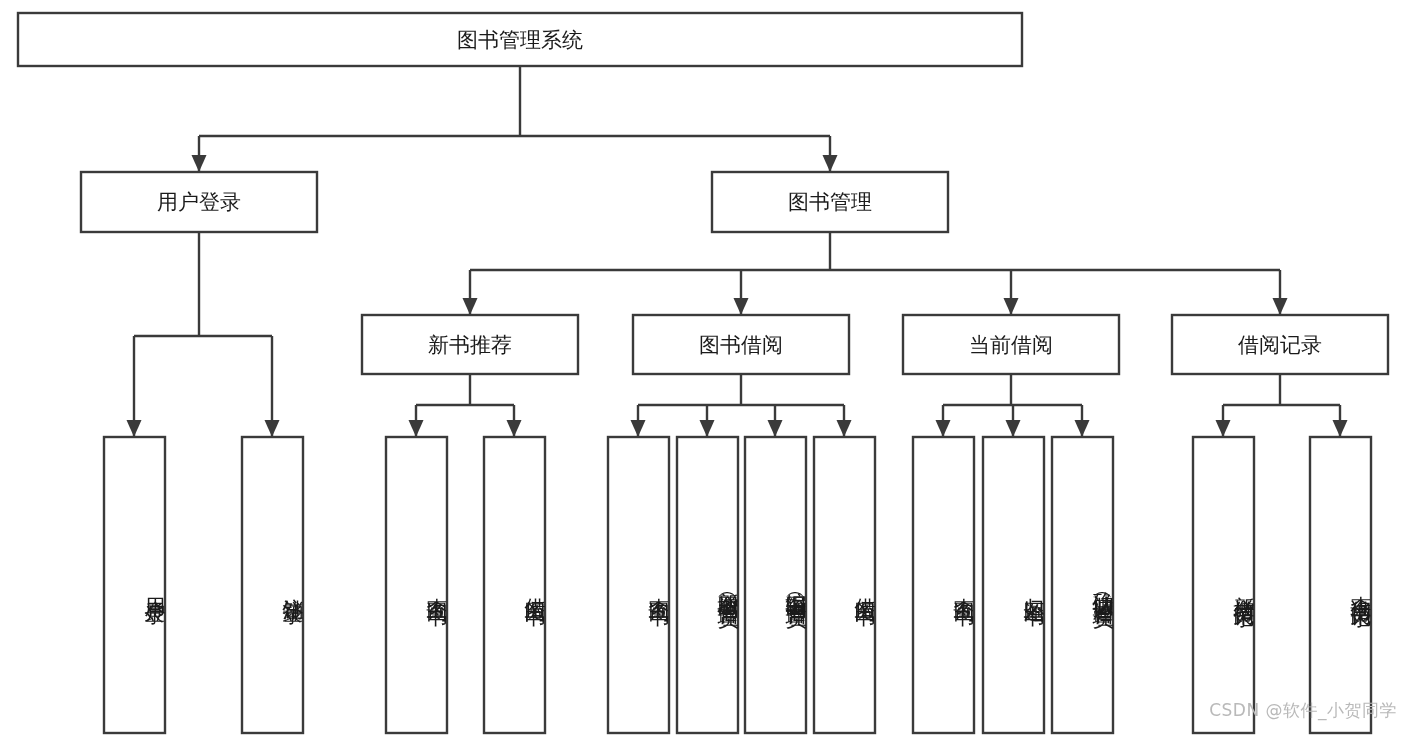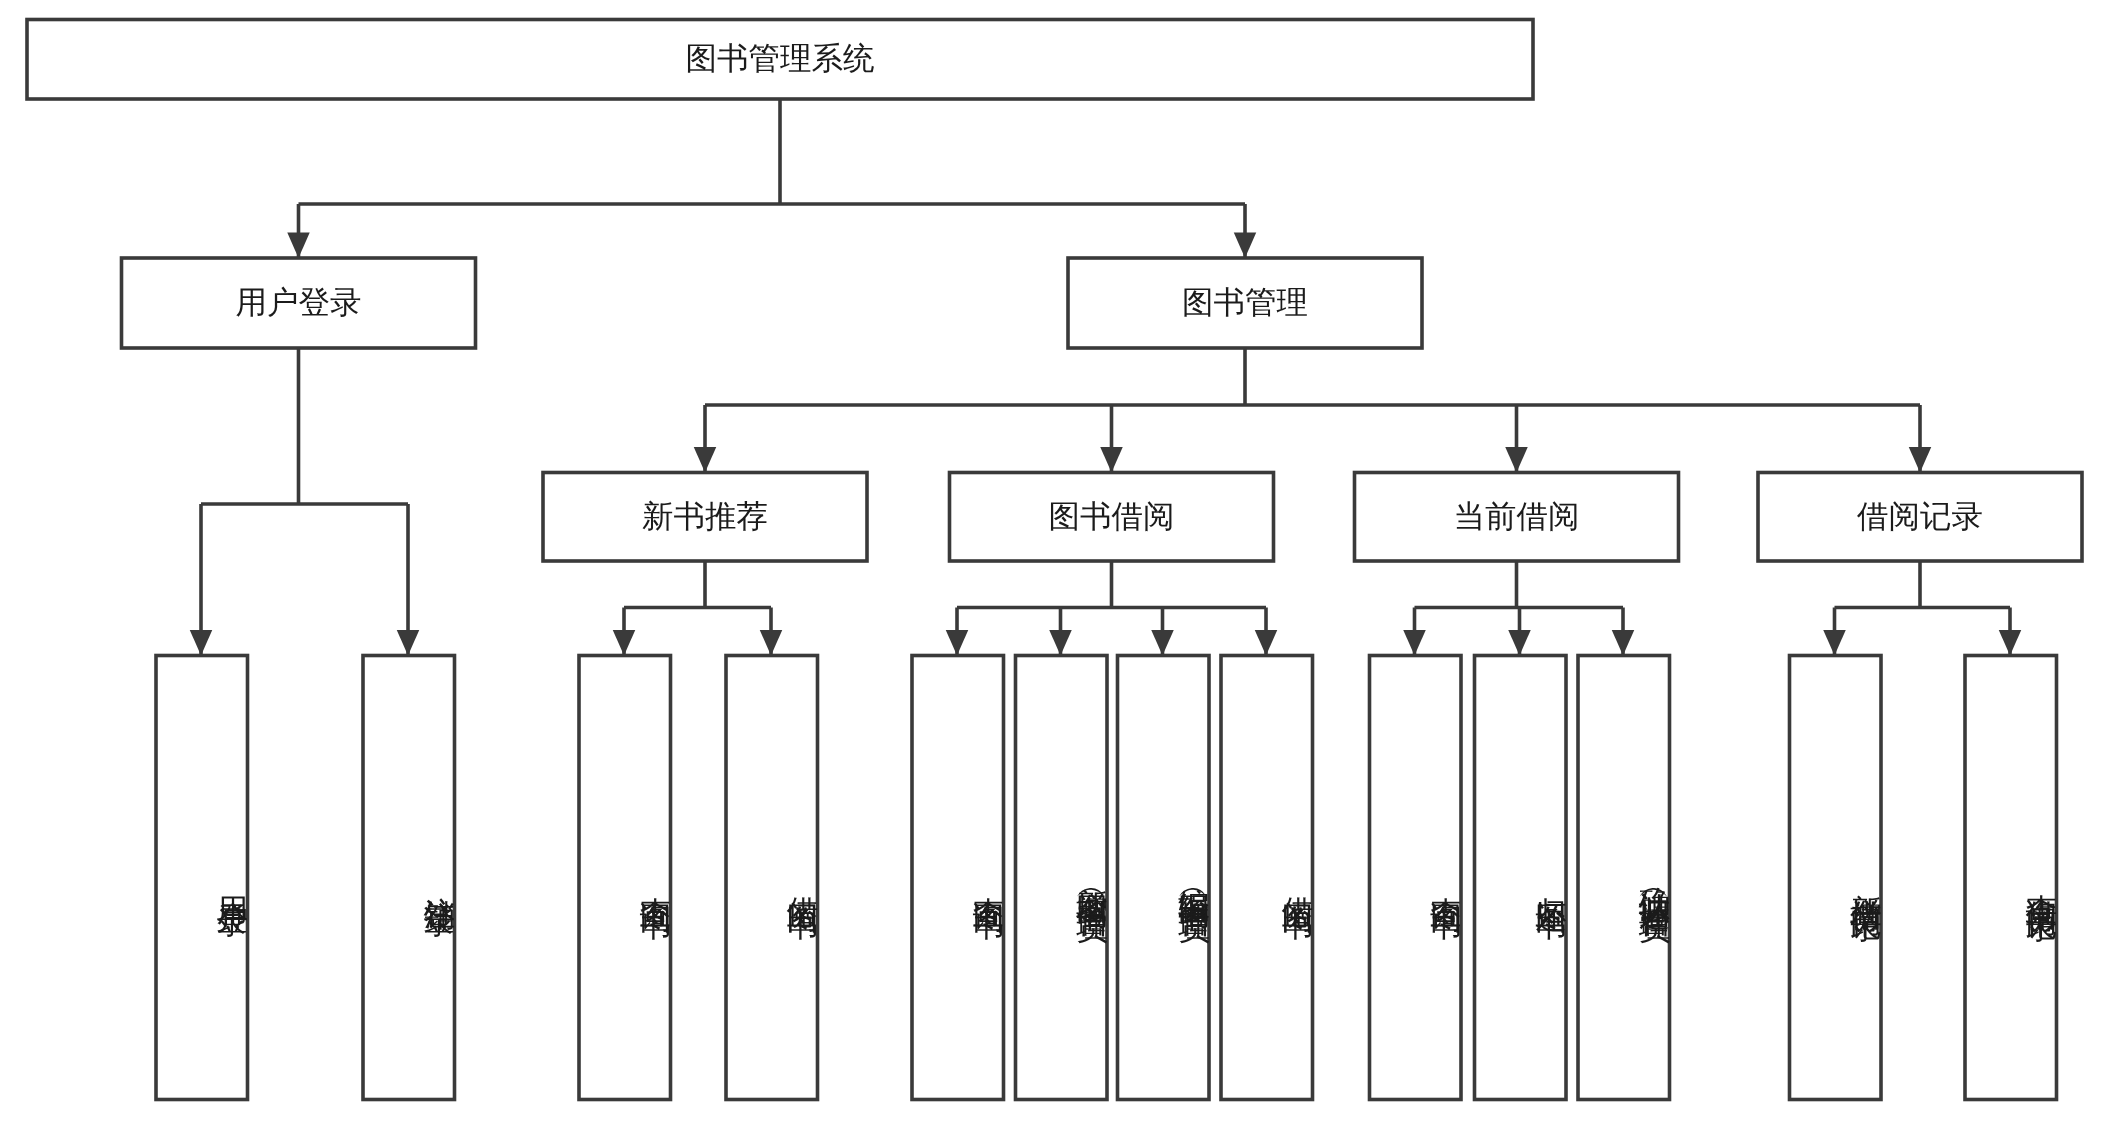--- a/index.html
+++ b/index.html
@@ -174,14 +174,15 @@
       <div class="leaf-label-wrap" style="left: 677px; top: 447px; width: 61px; height: 278px;">新增图书（管理员）</div>
       <div class="leaf-label-wrap" style="left: 745px; top: 447px; width: 61px; height: 278px;">编辑图书（管理员）</div>
       <div class="leaf-label-wrap" style="left: 814px; top: 447px; width: 61px; height: 278px;">借阅图书</div>
       <div class="leaf-label-wrap" style="left: 913px; top: 447px; width: 61px; height: 278px;">查询图书</div>
       <div class="leaf-label-wrap" style="left: 983px; top: 447px; width: 61px; height: 278px;">归还图书</div>
       <div class="leaf-label-wrap" style="left: 1052px; top: 447px; width: 61px; height: 278px;">确认归还（管理员）</div>
       <div class="leaf-label-wrap" style="left: 1193px; top: 447px; width: 61px; height: 278px;">新增借阅记录</div>
       <div class="leaf-label-wrap" style="left: 1310px; top: 447px; width: 61px; height: 278px;">查询借阅记录</div>
     </div>
 
+  <div class="watermark">CSDN @软件_小贺同学</div>
 
 </div>
 
 </body></html>

